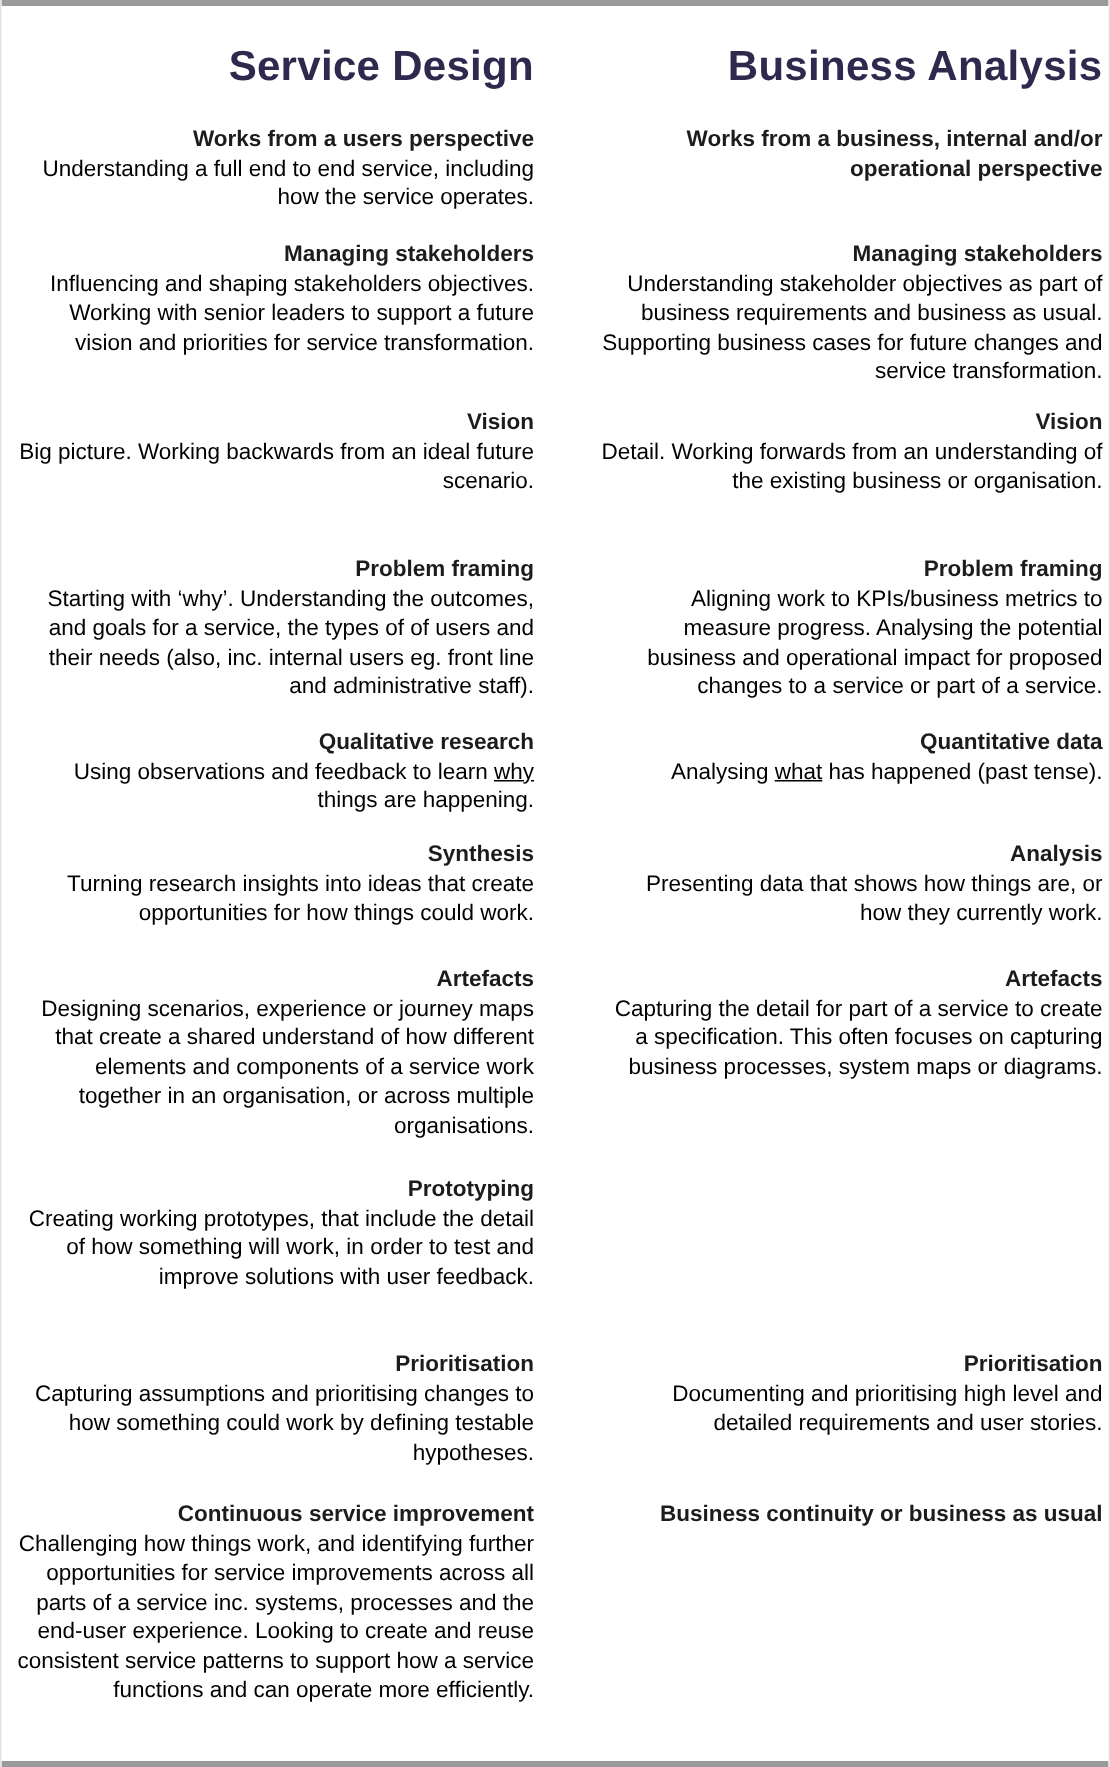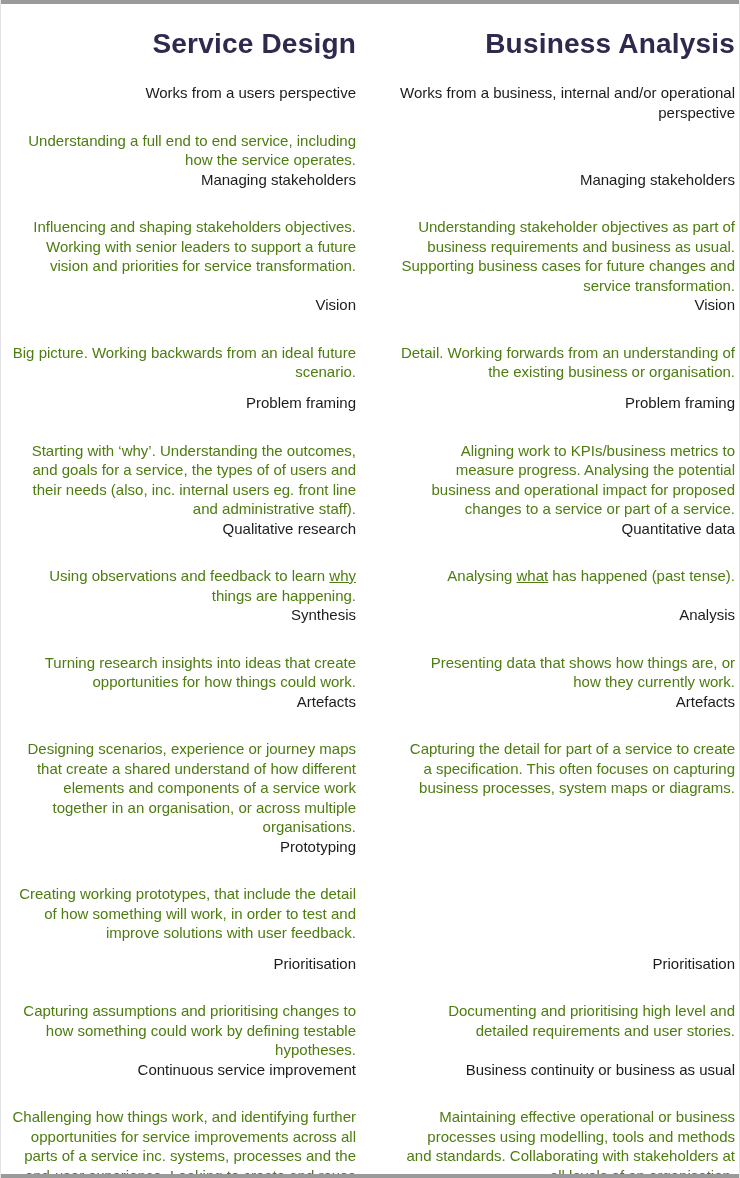--- a/index.html
+++ b/index.html
@@ -27,22 +27,22 @@
   }
   .titles { margin-bottom: 23px; }
   .col-title {
     font-size: 28px;
     line-height: 33px;
     font-weight: bold;
     color: #2e2a4e;
     letter-spacing: 0.2px;
   }
   .cell { font-size: 15px; line-height: 19.5px; }
-  .heading { font-weight: normal; color: #1c1c1c; }
-  .body { color: #4d7c0f; margin-top: 28px; }
+  .heading { font-weight: bold; color: #1c1c1c; }
+  .body { color: #000000; }
   .u { text-decoration: underline; }
   
   .r1  { min-height: 77px; }
   .r2  { min-height: 112px; }
   .r3  { min-height: 98px; }
   .r4  { min-height: 115px; }
   .r5  { min-height: 75px; }
   .r6  { min-height: 83px; }
   .r7  { min-height: 140px; }
   .r8  { min-height: 117px; }
@@ -156,19 +156,18 @@
     </div>
   </div>
 
   <div class="row r10">
     <div class="cell">
       <div class="heading">Continuous service improvement</div>
       <div class="body">Challenging how things work, and identifying further opportunities for service improvements across all parts of a service inc. systems, processes and the end-user experience. Looking to create and reuse consistent service patterns to support how a service functions and can operate more efficiently.</div>
     </div>
     <div class="cell">
       <div class="heading">Business continuity or business as usual</div>
-      <div class="body">Maintaining effective operational or business processes using modelling, tools and methods and standards. Collaborating with stakeholders at all levels of an organisation.</div>
     </div>
   </div>
 
 </div>
 
 <div class="rule-bottom"></div>
 
 </body></html>

